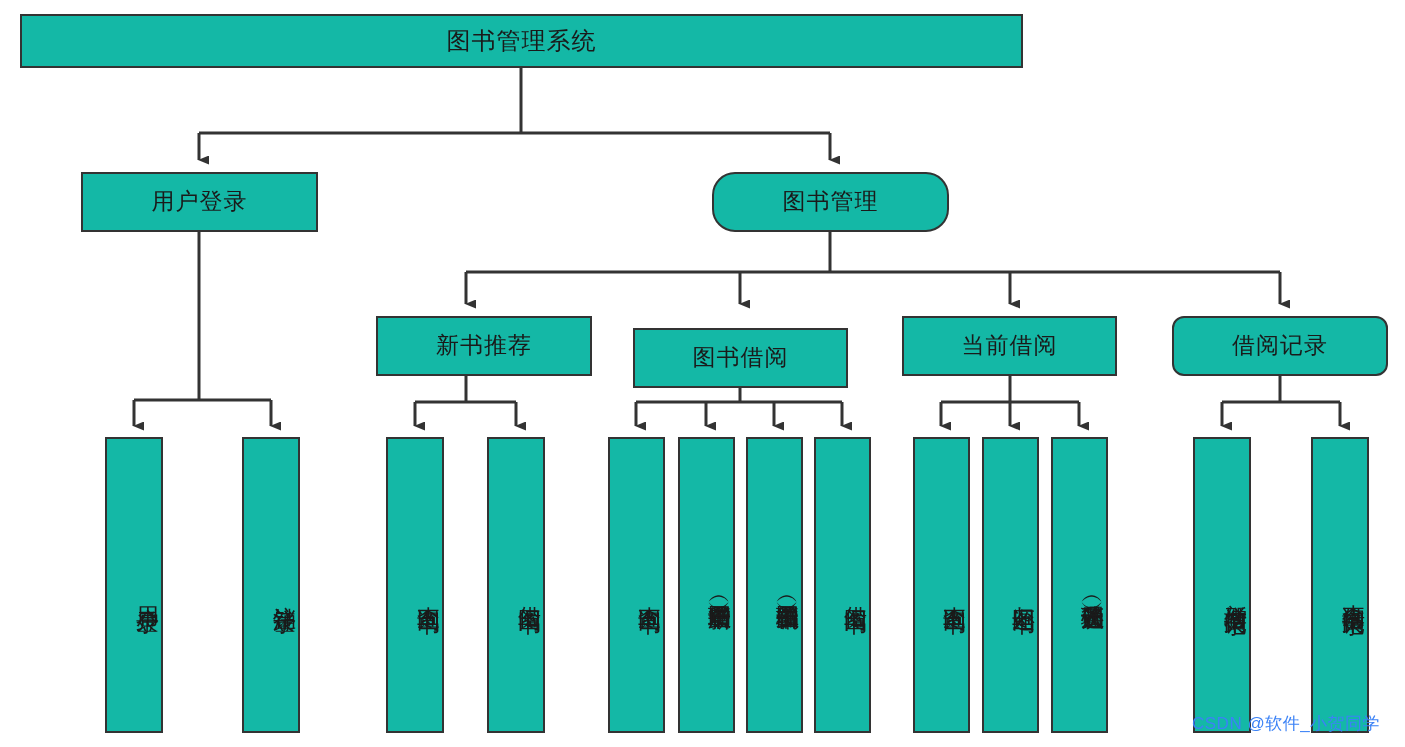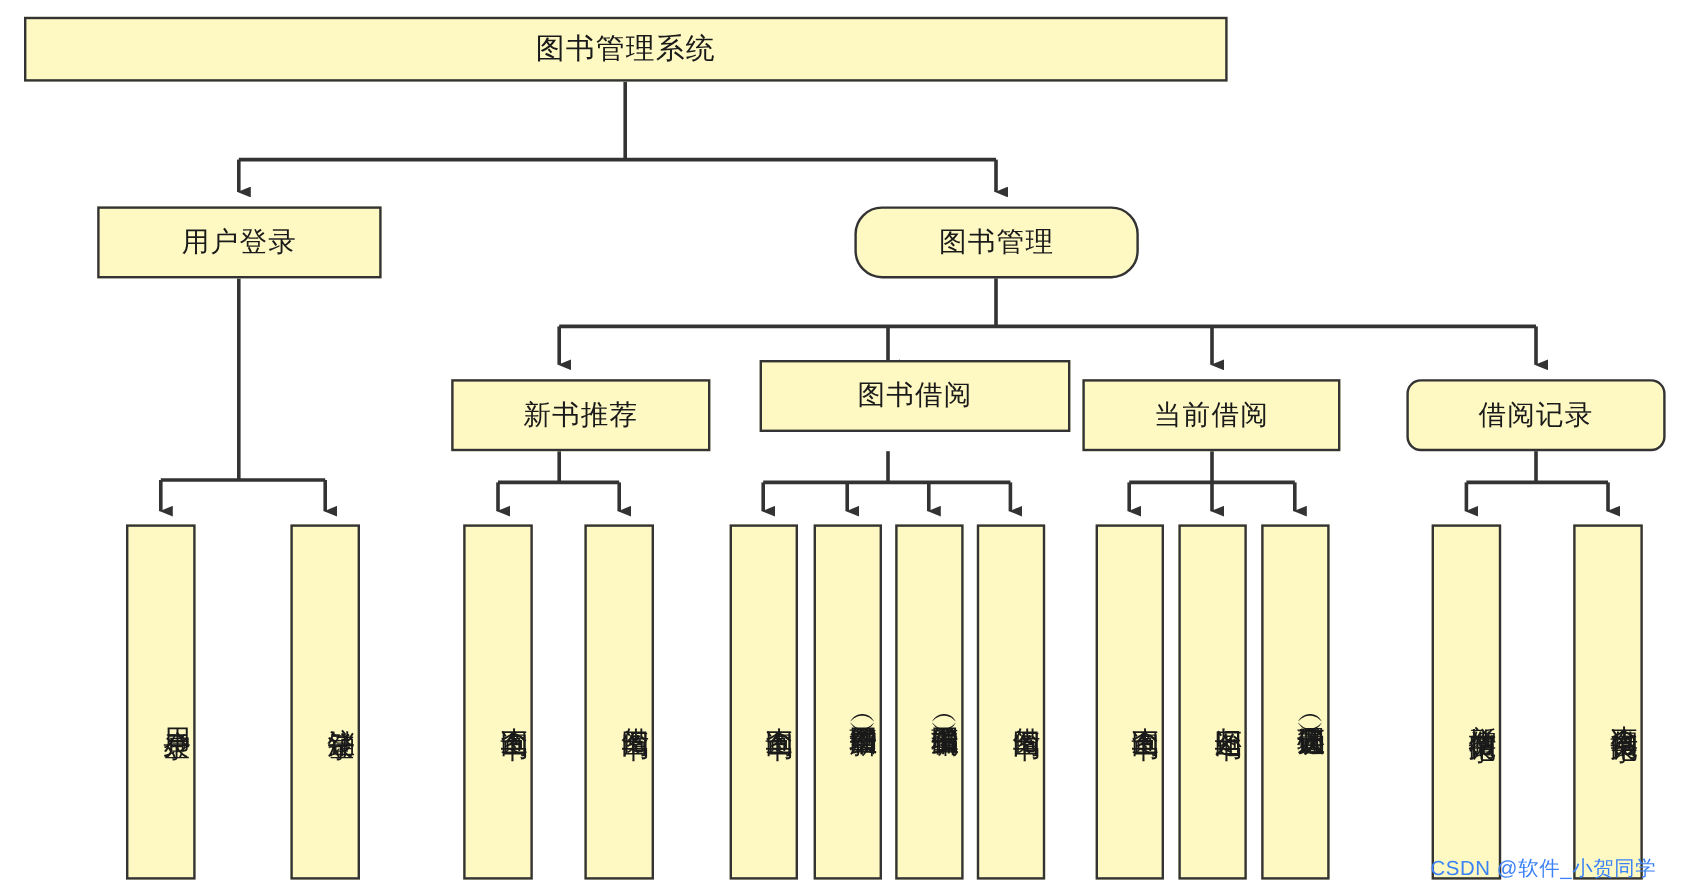--- a/index.html
+++ b/index.html
@@ -22,21 +22,21 @@
     position: absolute;
     left: 0;
     top: 0;
     width: 1405px;
     height: 747px;
     pointer-events: none;
   }
   .node {
     position: absolute;
     box-sizing: border-box;
-    background: #fef9c3;
+    background: #14b8a6;
     border: 2.5px solid #333333;
     display: flex;
     align-items: center;
     justify-content: center;
     color: #1a1a1a;
     z-index: 2;
   }
   .node.horiz {
     font-size: 23px;
     letter-spacing: 1px;
@@ -125,21 +125,21 @@
       <path d="M1340,402 L1340,426" marker-end="url(#arrowhead)"></path>
     </g>
   </svg>
 
   <div class="node horiz root" style="left:20px; top:14px; width:1003px; height:54px;">图书管理系统</div>
 
   <div class="node horiz" style="left:81px; top:172px; width:237px; height:60px;">用户登录</div>
   <div class="node horiz" style="left:712px; top:172px; width:237px; height:60px;border-radius:23px;">图书管理</div>
 
   <div class="node horiz" style="left:376px; top:316px; width:216px; height:60px;">新书推荐</div>
-  <div class="node horiz" style="left:633px; top:300px; width:259px; height:60px;">图书借阅</div>
+  <div class="node horiz" style="left:633px; top:328px; width:215px; height:60px;">图书借阅</div>
   <div class="node horiz" style="left:902px; top:316px; width:215px; height:60px;">当前借阅</div>
   <div class="node horiz" style="left:1172px; top:316px; width:216px; height:60px;border-radius:12px;">借阅记录</div>
 
   <div class="node leaf" style="left:105px; top:437px; width:58px; height:296px;">用户登录</div>
   <div class="node leaf" style="left:242px; top:437px; width:58px; height:296px;">注销登录</div>
 
   <div class="node leaf" style="left:386px; top:437px; width:58px; height:296px;">查询图书</div>
   <div class="node leaf" style="left:487px; top:437px; width:58px; height:296px;">借阅图书</div>
 
   <div class="node leaf" style="left:608px; top:437px; width:57px; height:296px;">查询图书</div>

